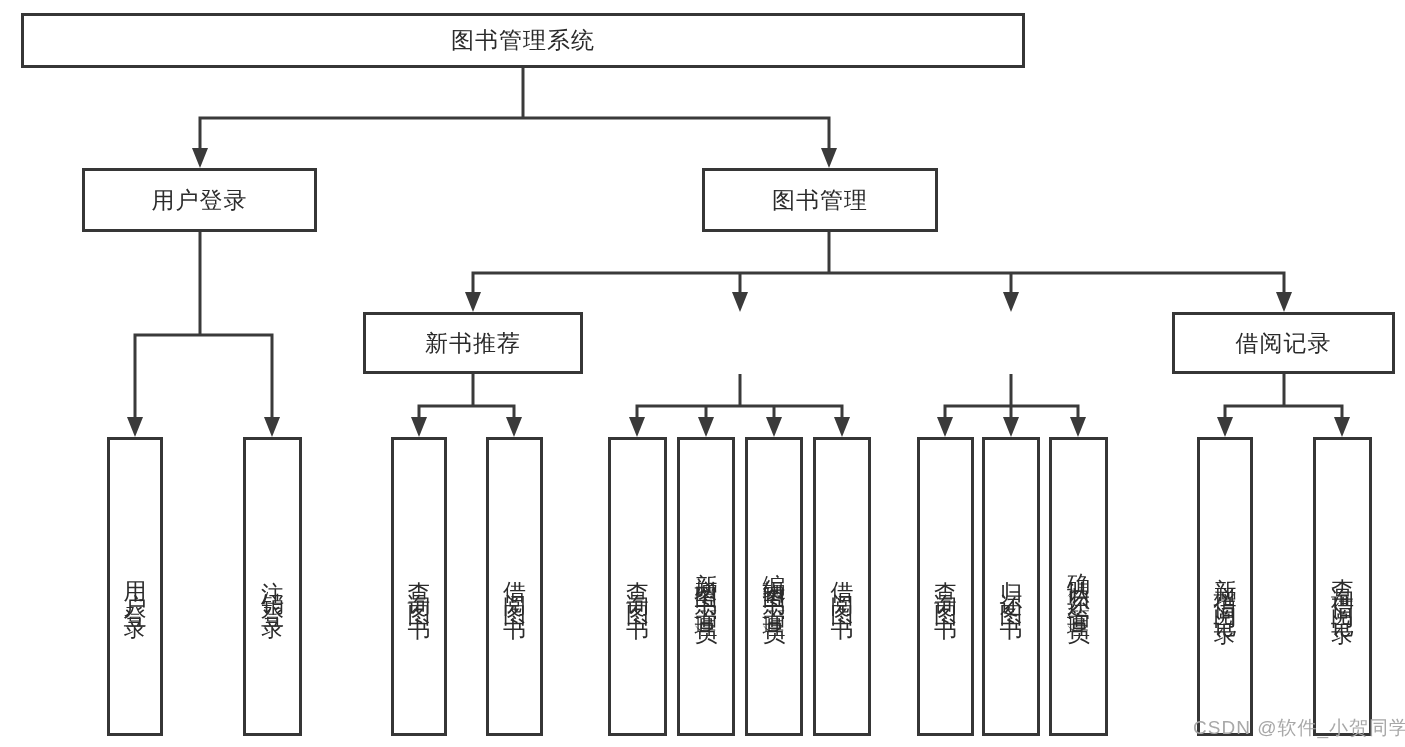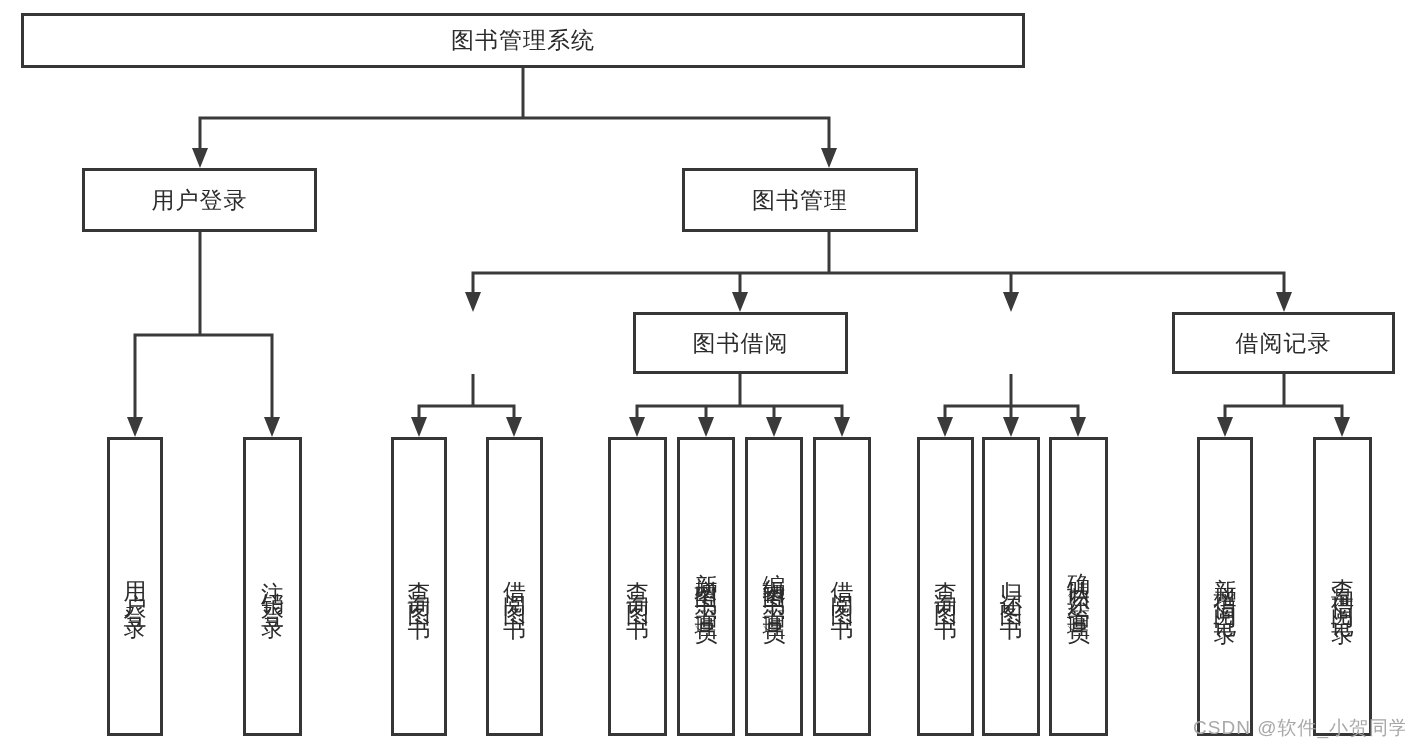--- a/index.html
+++ b/index.html
@@ -84,26 +84,26 @@
     </g>
   </svg>
 
   <div class="node" style="left:21px;top:13px;width:1004px;height:55px;">
     <span>图书管理系统</span>
   </div>
 
   <div class="node" style="left:82px;top:168px;width:235px;height:64px;">
     <span>用户登录</span>
   </div>
-  <div class="node" style="left:682px;top:168px;width:236px;height:64px;">
+  <div class="node" style="left:702px;top:168px;width:236px;height:64px;">
     <span>图书管理</span>
   </div>
 
-  <div class="node" style="left:633px;top:312px;width:215px;height:62px;">
-    <span>图书借阅</span>
+  <div class="node" style="left:363px;top:312px;width:220px;height:62px;">
+    <span>新书推荐</span>
   </div>
   <div class="node" style="left:1172px;top:312px;width:223px;height:62px;">
     <span>借阅记录</span>
   </div>
 
   <div class="leaf" style="left:107px;width:56px;">
     <span class="vtext ls4">用户登录</span>
   </div>
   <div class="leaf" style="left:243px;width:59px;">
     <span class="vtext ls4">注销登录</span>

